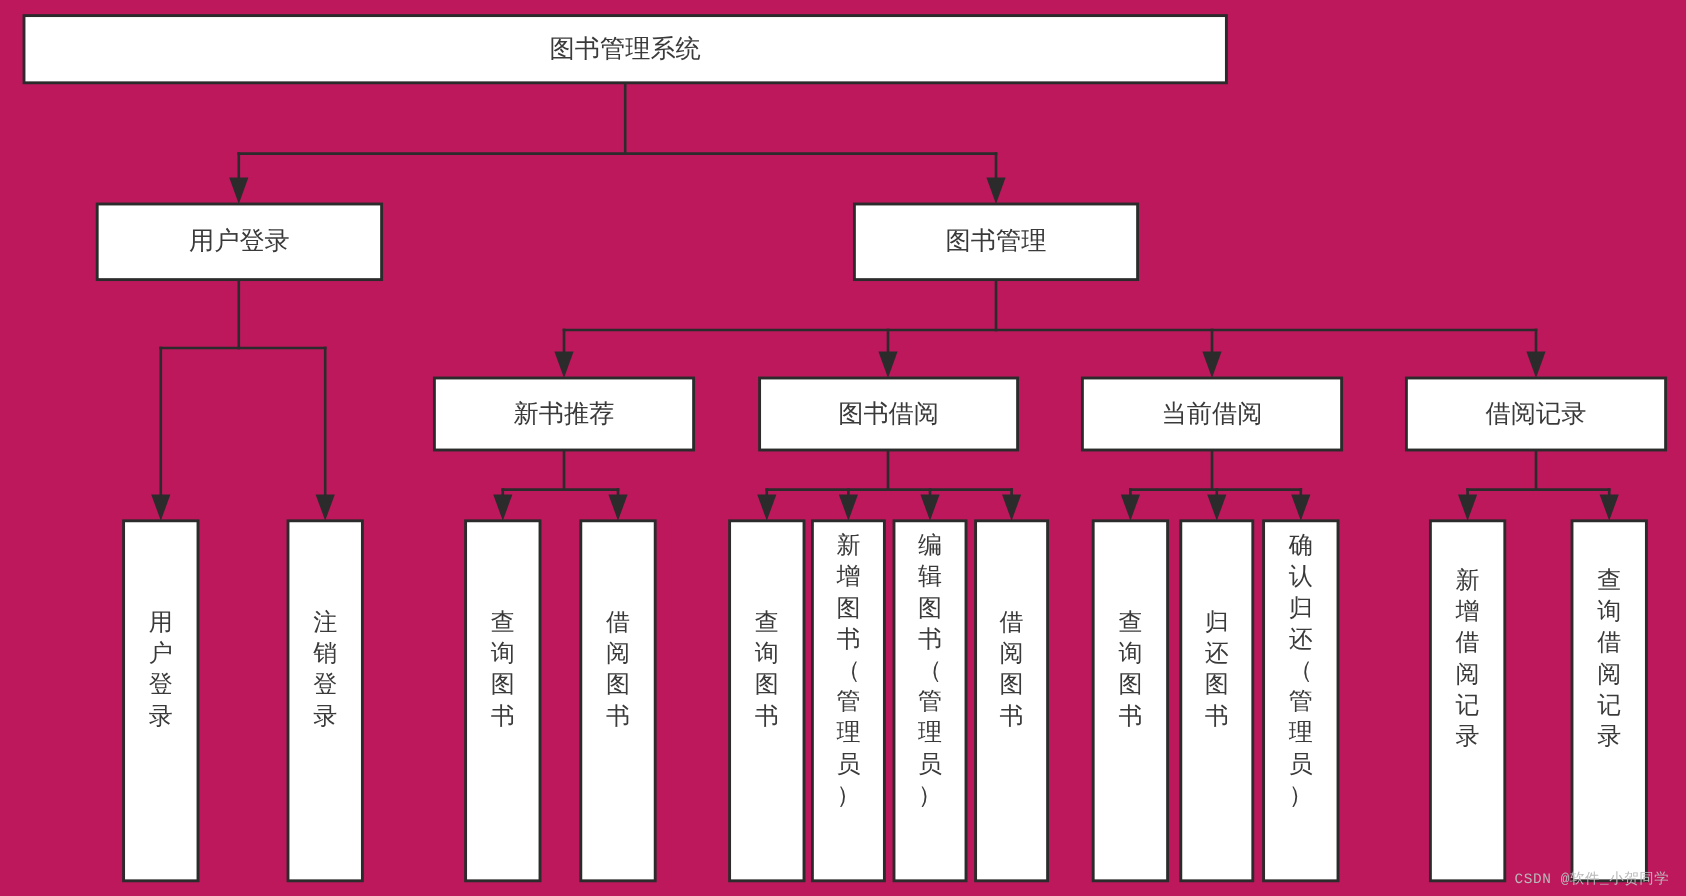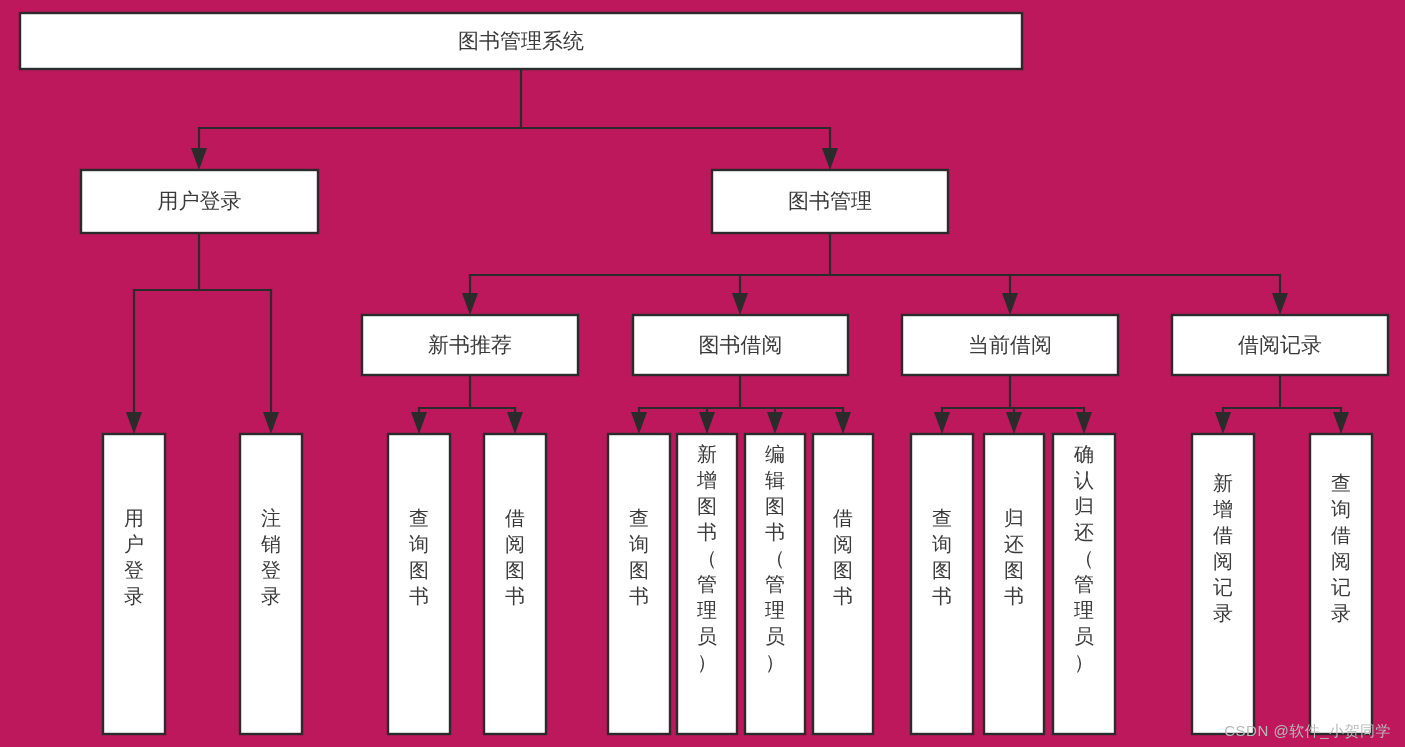--- a/index.html
+++ b/index.html
@@ -52,22 +52,22 @@
   .node-label-v {
     font-family: "DejaVu Sans", "Liberation Sans", sans-serif;
     font-size: 20px;
     fill: #3a3a3a;
     text-anchor: middle;
   }
   .watermark {
     position: absolute;
     right: 14px;
     bottom: 6px;
-    font-family: Liberation Sans, sans-serif;
-    font-size: 15px;
+    font-family: Liberation Mono, monospace;
+    font-size: 12px;
     color: #b9b9b9;
     letter-spacing: 0.5px;
     white-space: nowrap;
     user-select: none;
   }
 </style>
 </head>
 <body>
 
 <div id="diagram-root">

